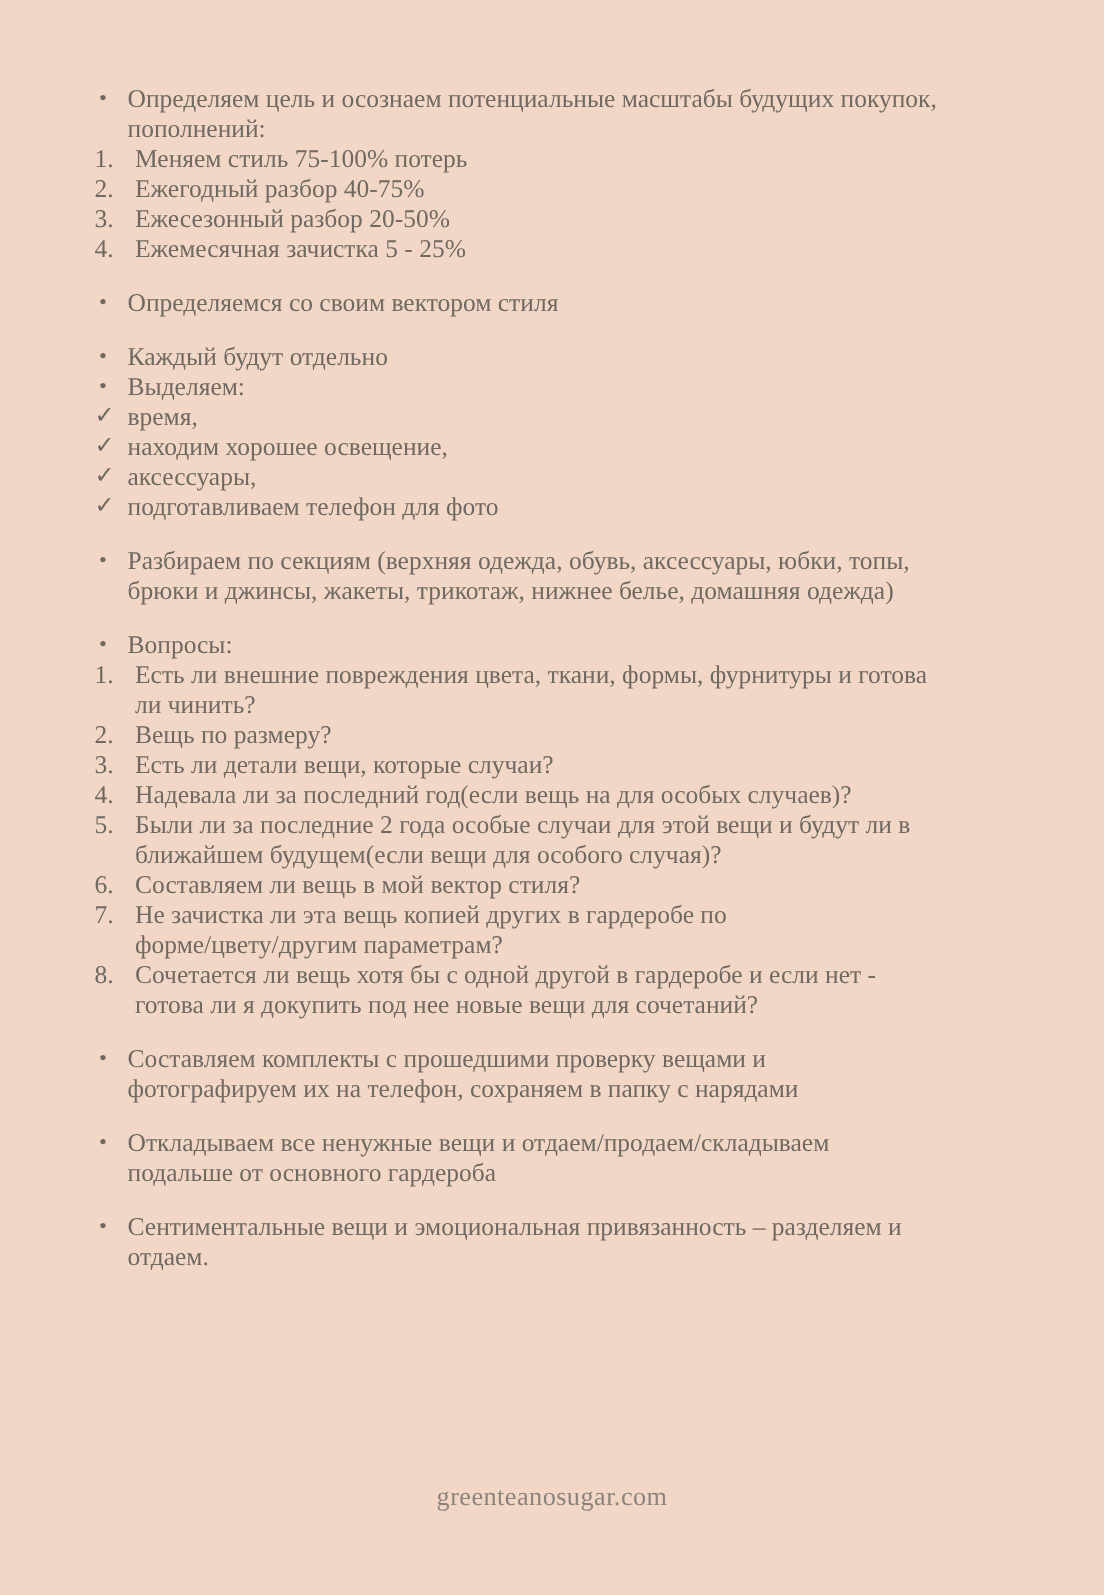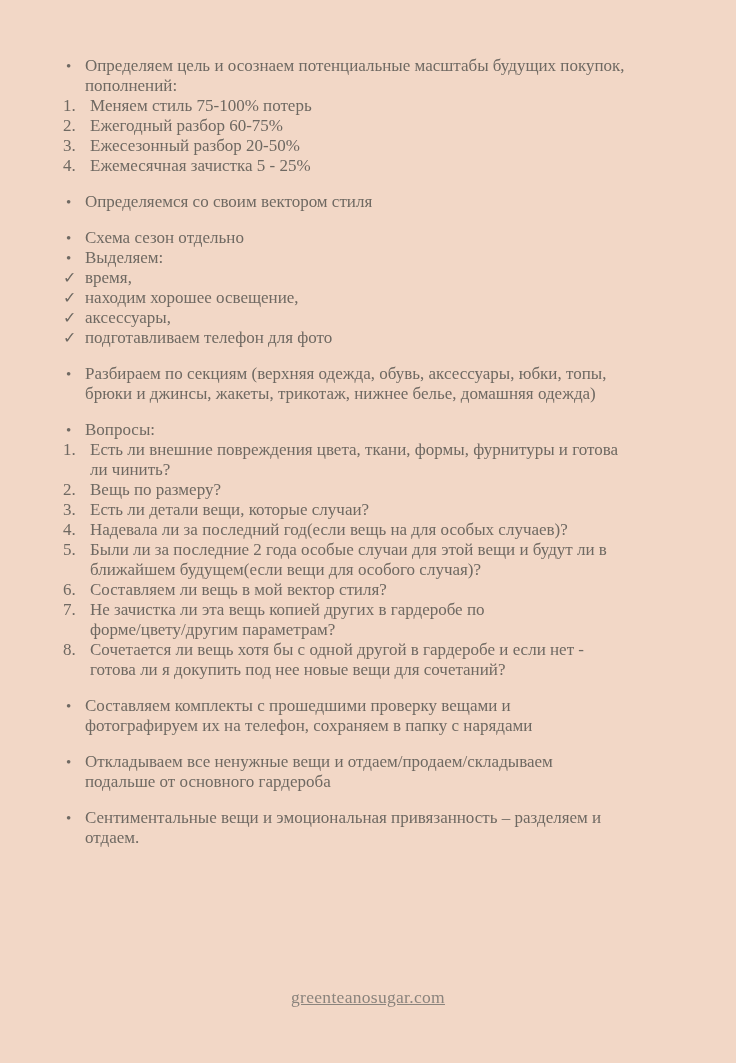--- a/index.html
+++ b/index.html
@@ -63,41 +63,41 @@
           <span class="marker">•</span>
           <span class="text">Определяем цель и осознаем потенциальные масштабы будущих покупок,
 пополнений:</span>
         </div>
         <div class="item m-num">
           <span class="marker">1.</span>
           <span class="text">Меняем стиль 75-100% потерь</span>
         </div>
         <div class="item m-num">
           <span class="marker">2.</span>
-          <span class="text">Ежегодный разбор 60-75%</span>
+          <span class="text">Ежегодный разбор 40-75%</span>
         </div>
         <div class="item m-num">
           <span class="marker">3.</span>
           <span class="text">Ежесезонный разбор 20-50%</span>
         </div>
         <div class="item m-num">
           <span class="marker">4.</span>
           <span class="text">Ежемесячная зачистка 5 - 25%</span>
         </div>
       </div>
       <div class="block">
         <div class="item m-bullet">
           <span class="marker">•</span>
           <span class="text">Определяемся со своим вектором стиля</span>
         </div>
       </div>
       <div class="block">
         <div class="item m-bullet">
           <span class="marker">•</span>
-          <span class="text">Схема сезон отдельно</span>
+          <span class="text">Каждый будут отдельно</span>
         </div>
         <div class="item m-bullet">
           <span class="marker">•</span>
           <span class="text">Выделяем:</span>
         </div>
         <div class="item m-check">
           <span class="marker">✓</span>
           <span class="text">время,</span>
         </div>
         <div class="item m-check">
@@ -178,13 +178,13 @@
       </div>
       <div class="block">
         <div class="item m-bullet">
           <span class="marker">•</span>
           <span class="text">Сентиментальные вещи и эмоциональная привязанность – разделяем и
 отдаем.</span>
         </div>
       </div>
     </div>
 </div>
-<div class="footer" style="color: rgb(139, 132, 125); text-decoration: underline;">greenteanosugar.com</div>
+<div class="footer" style="color: rgb(139, 132, 125);">greenteanosugar.com</div>
 
 </body></html>

